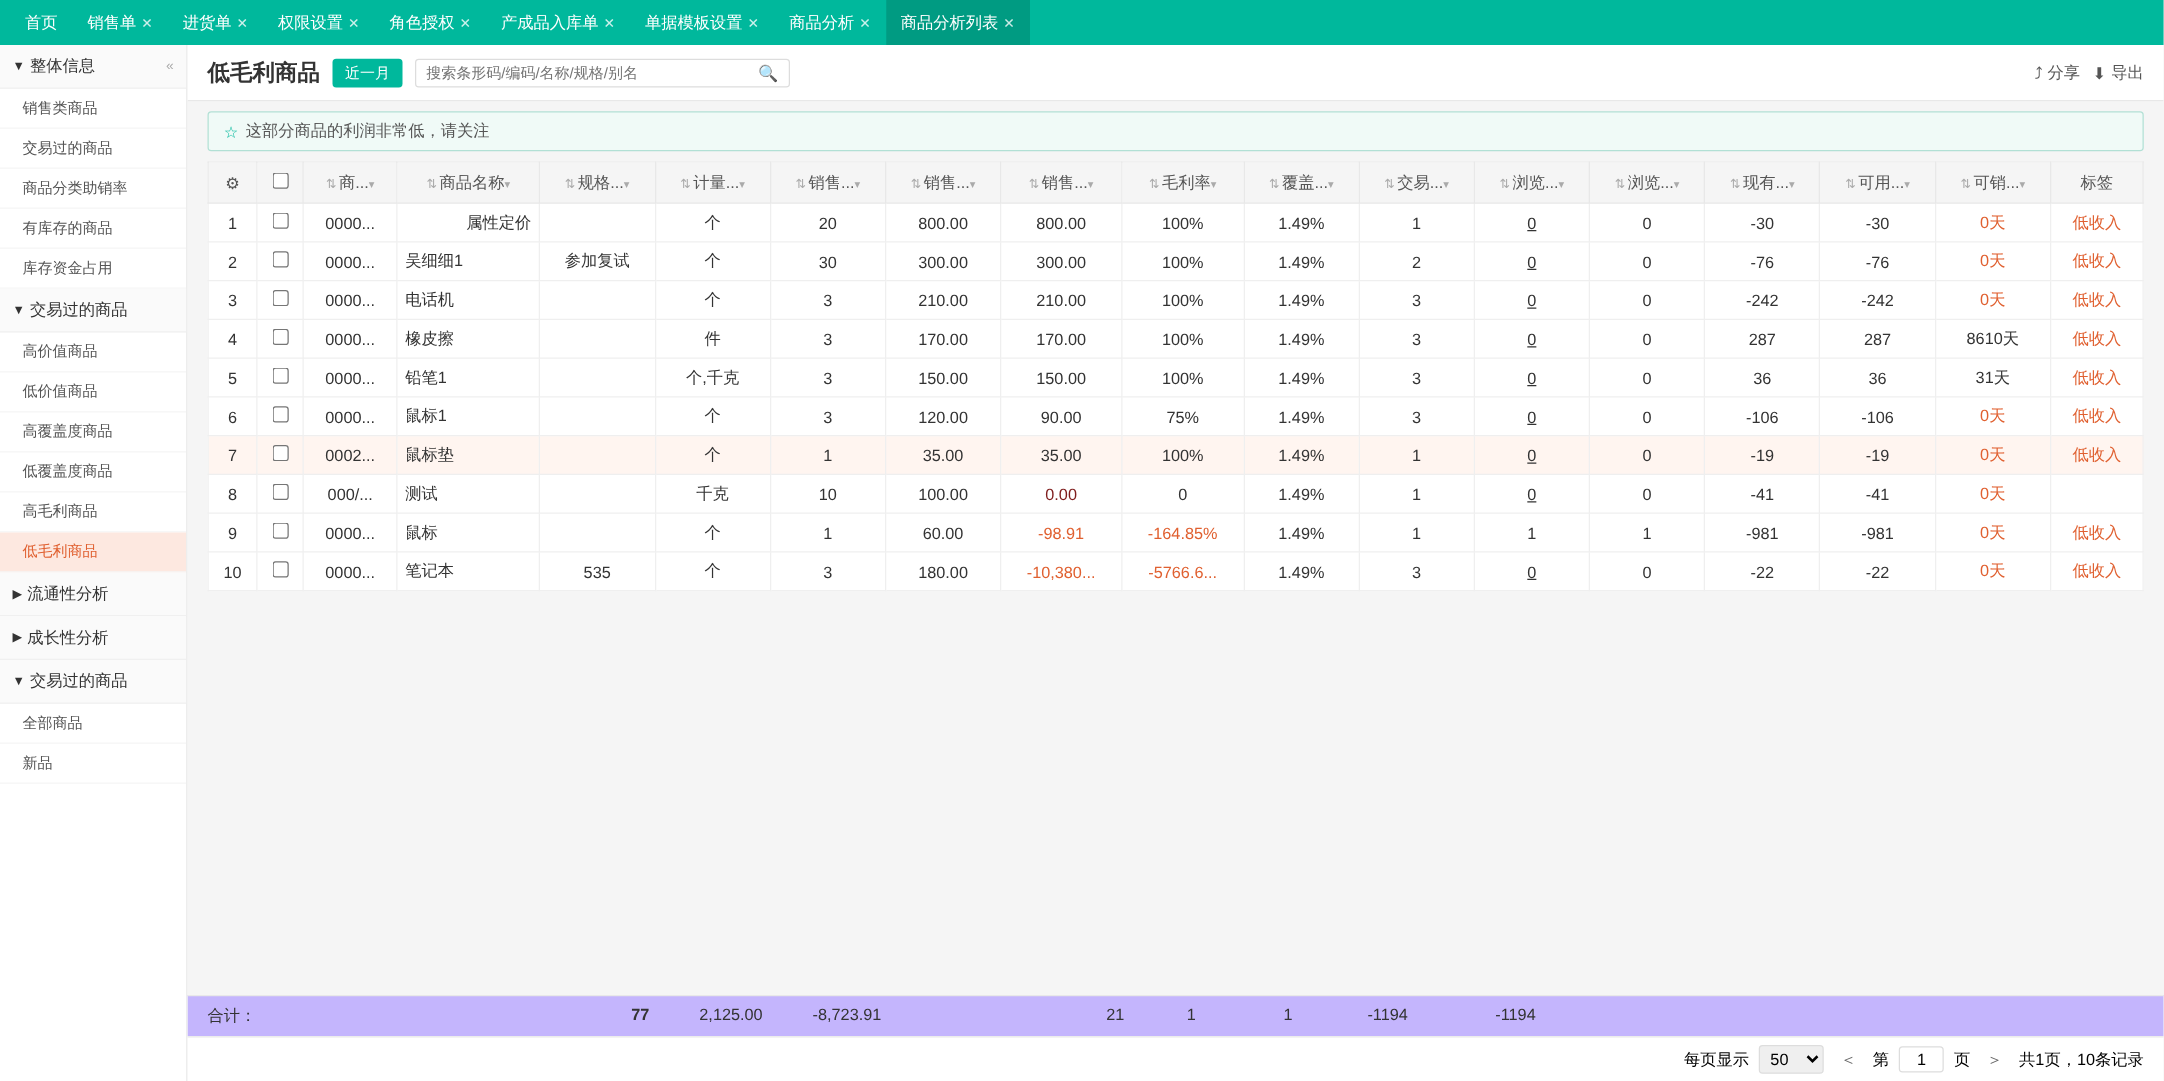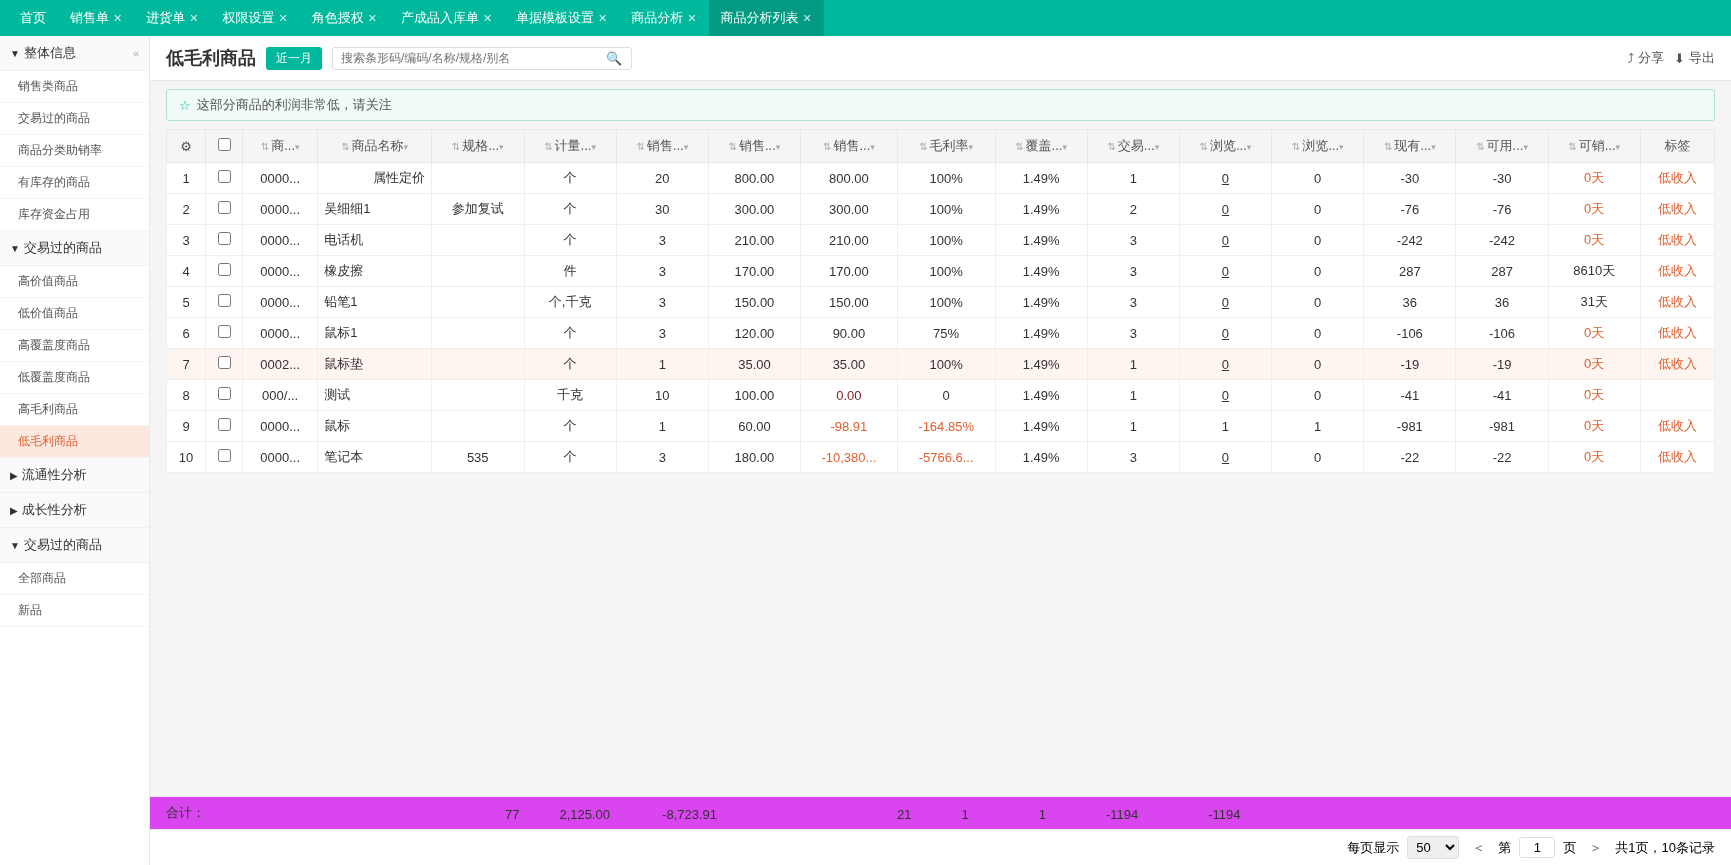--- a/index.html
+++ b/index.html
@@ -168,25 +168,25 @@
       padding: 6px 6px;
       border: 1px solid #efefef;
       text-align: center;
       color: #333;
       white-space: nowrap;
     }
     tbody tr.highlighted { background: #fff5f0; }
 
     
     .table-footer {
-      background: #d946ef;
+      background: #c4b5fd;
       border-top: 1px solid #e8e8e8;
       padding: 7px 16px;
       display: flex;
-      align-items: flex-end;
+      align-items: flex-start;
       font-size: 12px;
     }
     .footer-label { color: #333; margin-right: 20px; }
     .footer-values { display: flex; gap: 20px; flex: 1; }
     .footer-val { color: #333; }
 
     
     .bottom-bar {
       background: #fff;
       border-top: 1px solid #e8e8e8;
@@ -525,23 +525,23 @@
       <td style="color:#e06030">0天</td>
       <td style="color:#e06030">低收入</td>
     </tr>
           </tbody>
       </table>
     </div>
 
     <div class="table-footer">
       <span class="footer-label">合计：</span>
       <div class="footer-values">
-        <span class="footer-val" style="margin-left:280px;">77</span>
+        <span class="footer-val" style="margin-left:280px;font-weight:bold;">77</span>
         <span class="footer-val" style="margin-left:20px;">2,125.00</span>
-        <span class="footer-val" style="margin-left:32px;">-8,723.91</span>
+        <span class="footer-val" style="margin-left:20px;">-8,723.91</span>
         <span class="footer-val" style="margin-left:160px;">21</span>
         <span class="footer-val" style="margin-left:30px;">1</span>
         <span class="footer-val" style="margin-left:50px;">1</span>
         <span class="footer-val" style="margin-left:40px;">-1194</span>
         <span class="footer-val" style="margin-left:50px;">-1194</span>
       </div>
     </div>
 
     <div class="bottom-bar">
       <span>每页显示</span>

